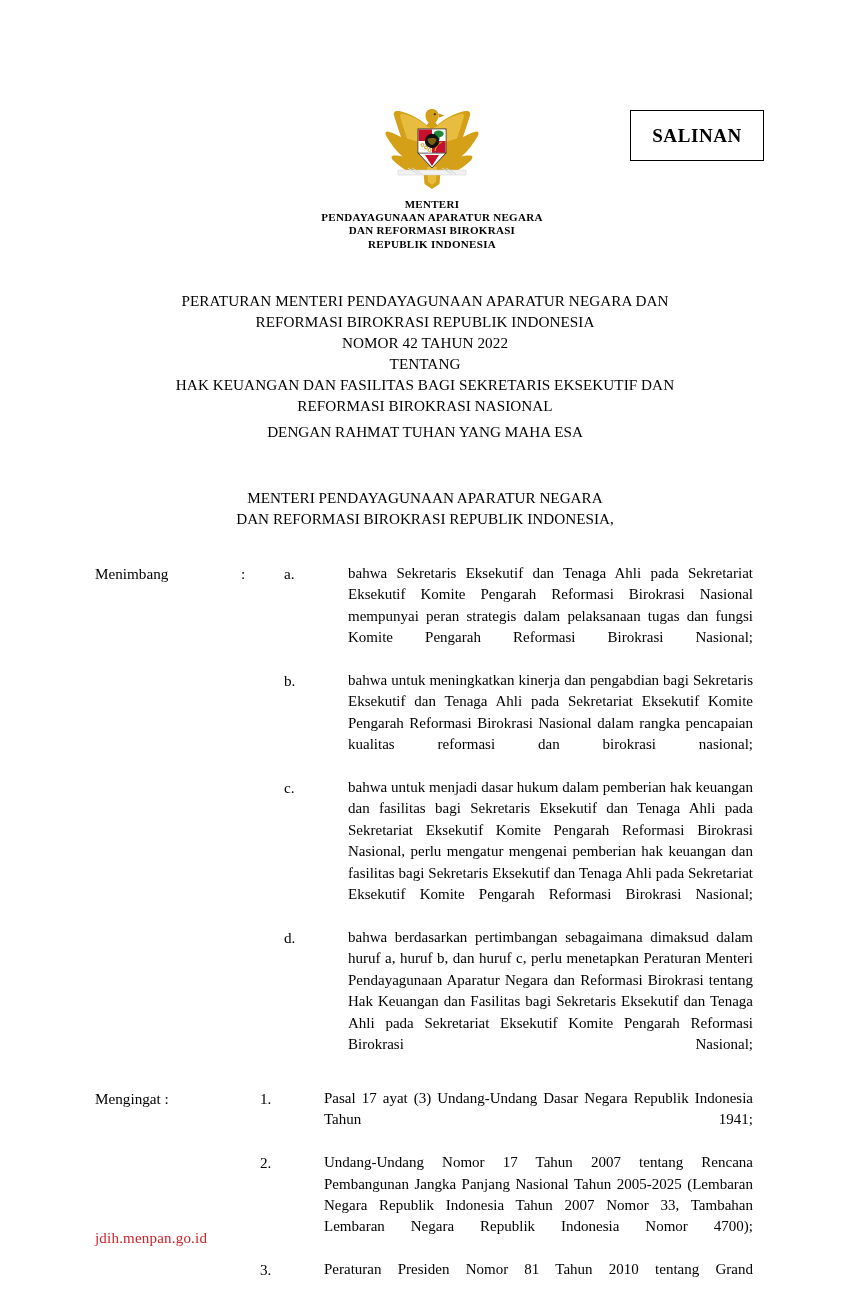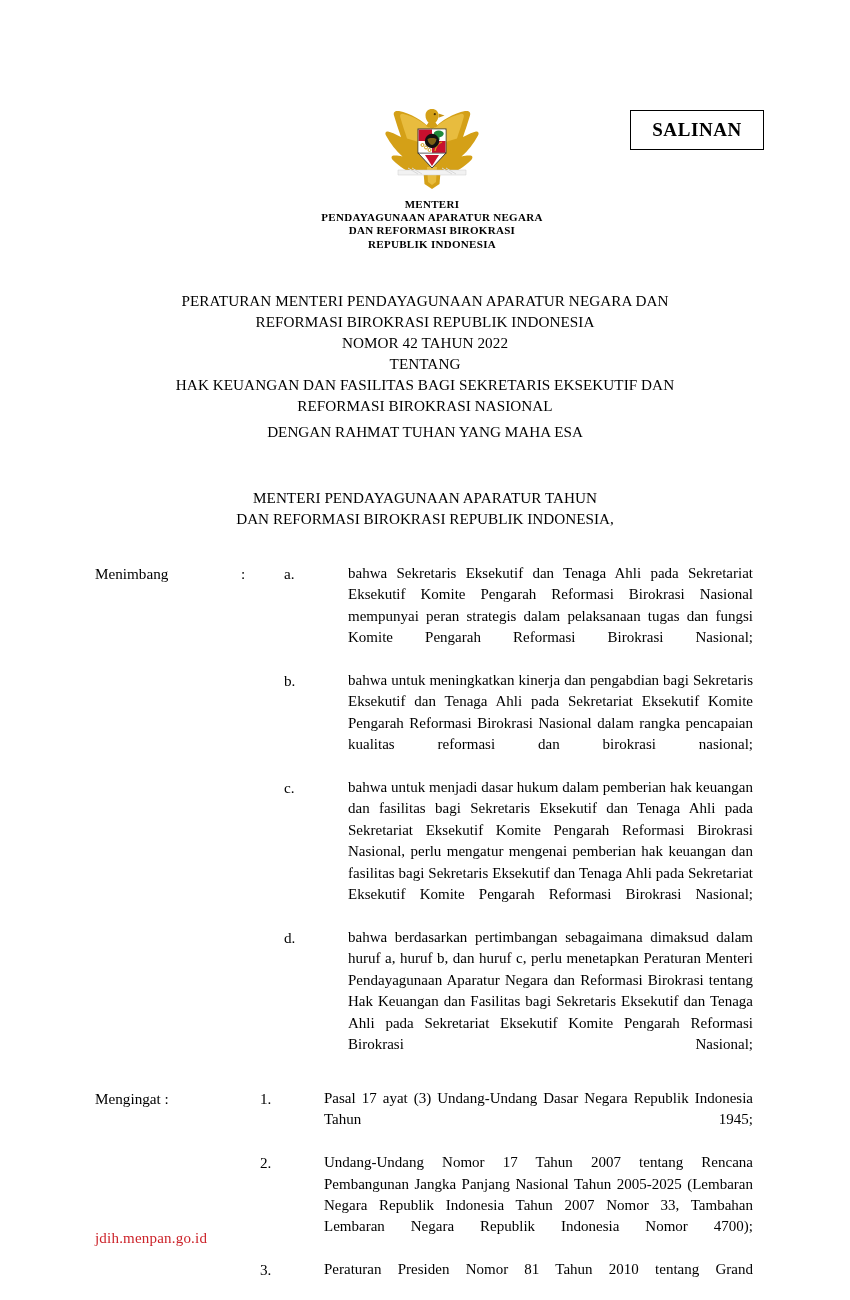--- a/index.html
+++ b/index.html
@@ -56,21 +56,21 @@
     letter-spacing: 0.3px;
     color: #000;
   }
 
   
   .salinan-box {
     position: absolute;
     left: 630px;
     top: 110px;
     width: 134px;
-    height: 40px;
+    height: 51px;
     border: 1.6px solid #000;
     box-sizing: border-box;
     display: flex;
     align-items: center;
     justify-content: center;
     background: #fff;
   }
   .salinan-text {
     font-family: "Liberation Serif", "DejaVu Serif", serif;
     font-weight: bold;
@@ -249,21 +249,21 @@
     <span class="tline">REFORMASI BIROKRASI REPUBLIK INDONESIA</span>
     <span class="tline">NOMOR 42 TAHUN 2022</span>
     <span class="tline">TENTANG</span>
     <span class="tline">HAK KEUANGAN DAN FASILITAS BAGI SEKRETARIS EKSEKUTIF DAN</span>
     <span class="tline">REFORMASI BIROKRASI NASIONAL</span>
   </div>
 
   <div class="invocation-block">DENGAN RAHMAT TUHAN YANG MAHA ESA</div>
 
   <div class="authority-block">
-    <span class="tline">MENTERI PENDAYAGUNAAN APARATUR TAHUN</span>
+    <span class="tline">MENTERI PENDAYAGUNAAN APARATUR NEGARA</span>
     <span class="tline">DAN REFORMASI BIROKRASI REPUBLIK INDONESIA,</span>
   </div>
 
   <div class="clause-section" id="menimbang-section">
 
     <div class="clause-row">
       <span class="clause-label">Menimbang</span>
       <span class="clause-colon">:</span>
       <span class="clause-marker">a.</span>
       <span class="clause-text">bahwa Sekretaris Eksekutif dan Tenaga Ahli pada Sekretariat Eksekutif Komite Pengarah Reformasi Birokrasi Nasional mempunyai peran strategis dalam pelaksanaan tugas dan fungsi Komite Pengarah Reformasi Birokrasi Nasional;</span>
@@ -289,21 +289,21 @@
       <span class="clause-marker">d.</span>
       <span class="clause-text">bahwa berdasarkan pertimbangan sebagaimana dimaksud dalam huruf a, huruf b, dan huruf c, perlu menetapkan Peraturan Menteri Pendayagunaan Aparatur Negara dan Reformasi Birokrasi tentang Hak Keuangan dan Fasilitas bagi Sekretaris Eksekutif dan Tenaga Ahli pada Sekretariat Eksekutif Komite Pengarah Reformasi Birokrasi Nasional;</span>
     </div>
   </div>
 
   <div class="clause-section" id="mengingat-section">
 
     <div class="clause-row">
       <span class="clause-label" style="width:141px;flex:0 0 141px;">Mengingat :</span>
       <span class="clause-marker">1.</span>
-      <span class="clause-text">Pasal 17 ayat (3) Undang-Undang Dasar Negara Republik Indonesia Tahun 1945;</span>
+      <span class="clause-text">Pasal 17 ayat (3) Undang-Undang Dasar Negara Republik Indonesia Tahun 1941;</span>
     </div>
 
     <div class="clause-row">
       <span class="clause-label" style="width:141px;flex:0 0 141px;"></span>
       <span class="clause-marker">2.</span>
       <span class="clause-text">Undang-Undang Nomor 17 Tahun 2007 tentang Rencana Pembangunan Jangka Panjang Nasional Tahun 2005-2025 (Lembaran Negara Republik Indonesia Tahun 2007 Nomor 33, Tambahan Lembaran Negara Republik Indonesia Nomor 4700);</span>
     </div>
 
     <div class="clause-row">
       <span class="clause-label" style="width:141px;flex:0 0 141px;"></span>

